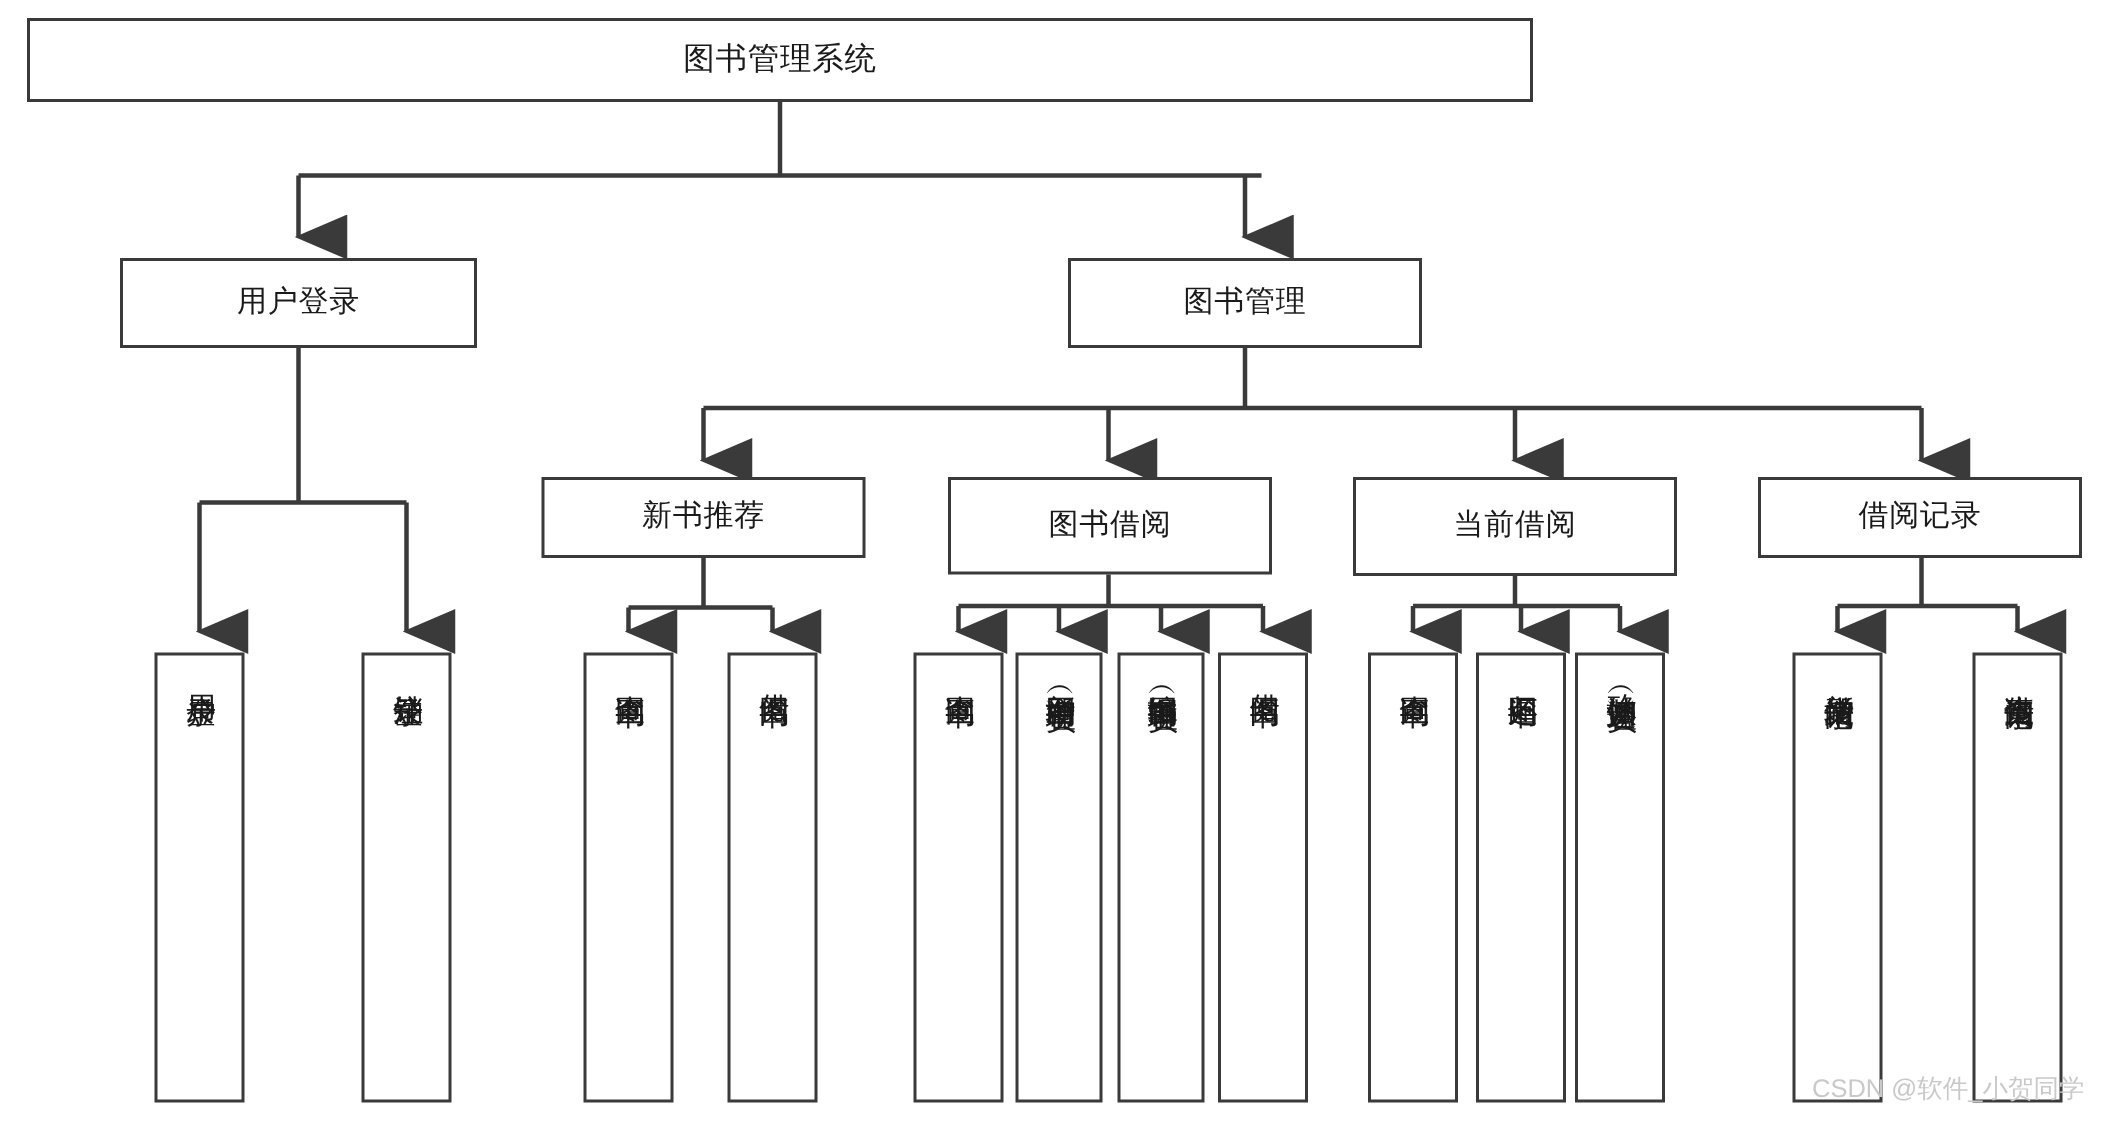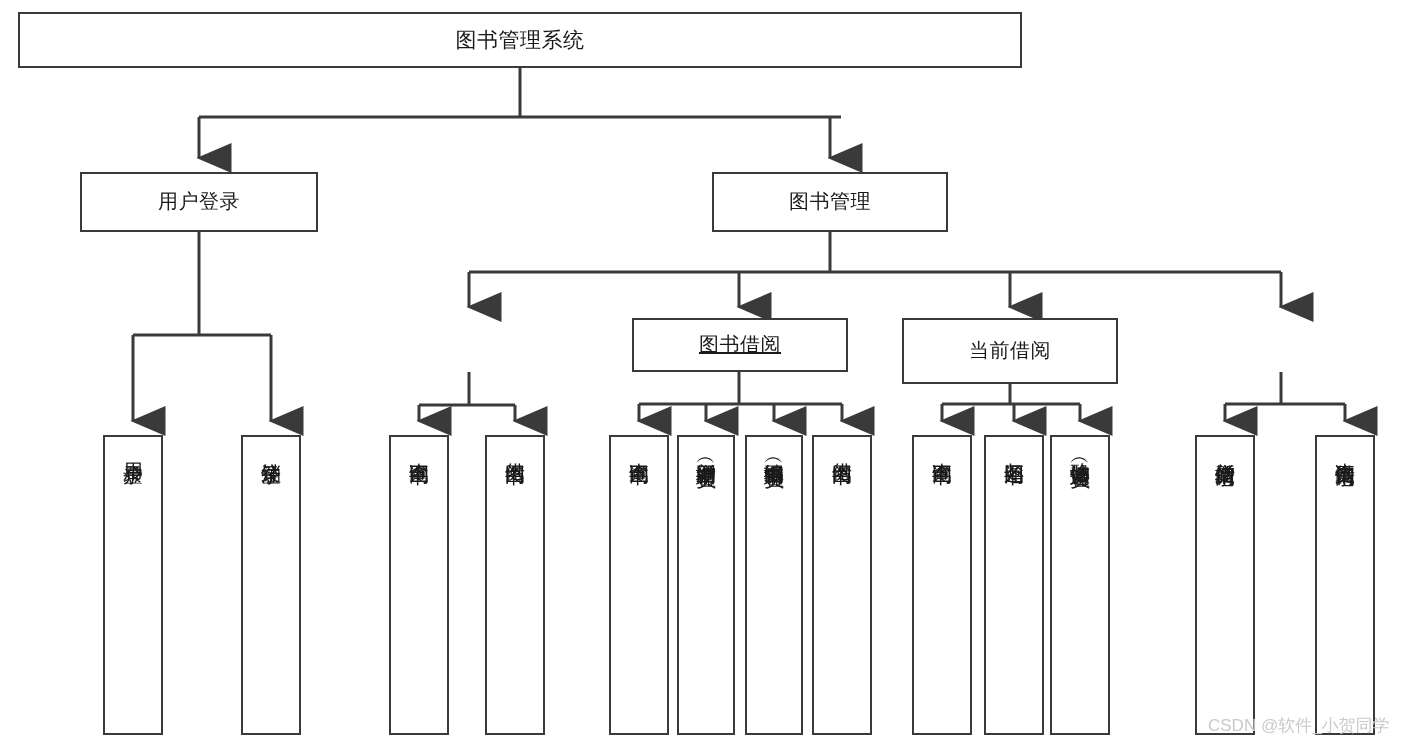--- a/index.html
+++ b/index.html
@@ -131,26 +131,32 @@
     <span class="lbl">图书管理系统</span>
   </div>
 
   <div class="node horiz" style="left:80px; top:172px; width:238px; height:60px;">
     <span class="lbl">用户登录</span>
   </div>
   <div class="node horiz" style="left:712px; top:172px; width:236px; height:60px;align-items:center;">
     <span class="lbl">图书管理</span>
   </div>
 
-  <div class="node horiz" style="left:632px; top:318px; width:216px; height:54px;text-decoration:underline;">
+  <div class="node horiz" style="left:361px; top:318px; width:216px; height:54px;">
+    <span class="lbl">新书推荐</span>
+  </div>
+  <div class="node horiz" style="left:632px; top:318px; width:216px; height:65px;">
     <span class="lbl">图书借阅</span>
   </div>
   <div class="node horiz" style="left:902px; top:318px; width:216px; height:66px;">
     <span class="lbl">当前借阅</span>
   </div>
+  <div class="node horiz" style="left:1172px; top:318px; width:216px; height:54px;">
+    <span class="lbl">借阅记录</span>
+  </div>
 
   <div class="node vert" style="left:103px; top:435px; width:60px; height:300px;">
     <span class="lbl">用户登录</span>
   </div>
   <div class="node vert" style="left:241px; top:435px; width:60px; height:300px;">
     <span class="lbl">注销登录</span>
   </div>
 
   <div class="node vert" style="left:389px; top:435px; width:60px; height:300px;">
     <span class="lbl">查询图书</span>

